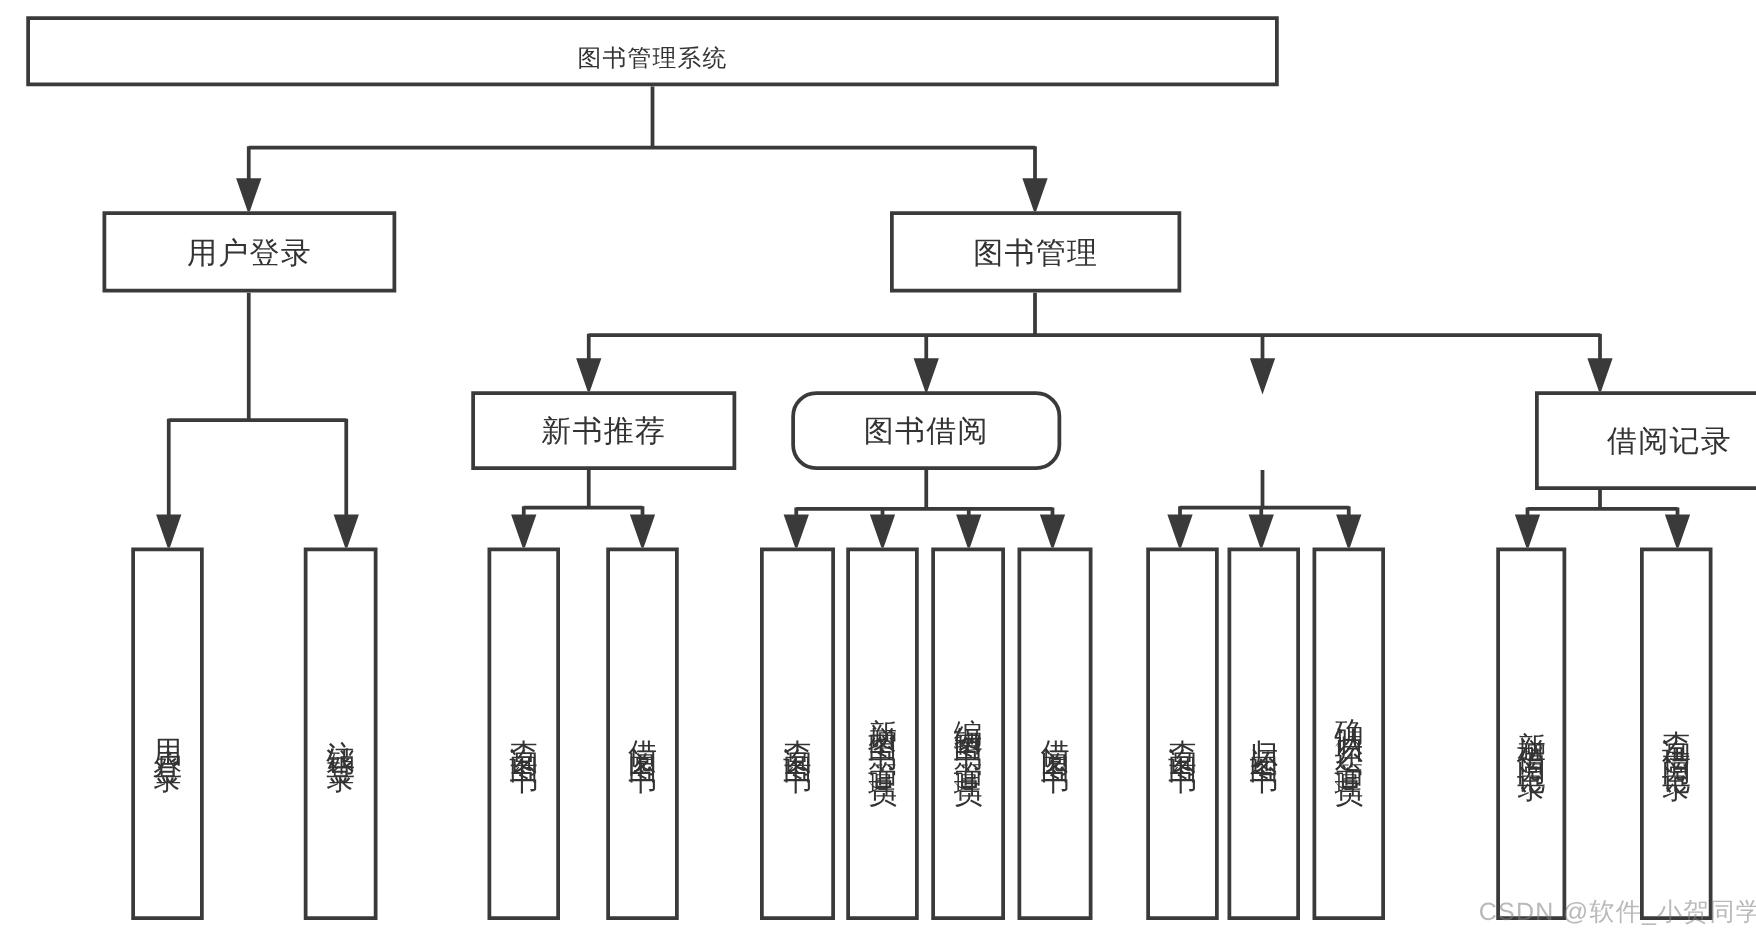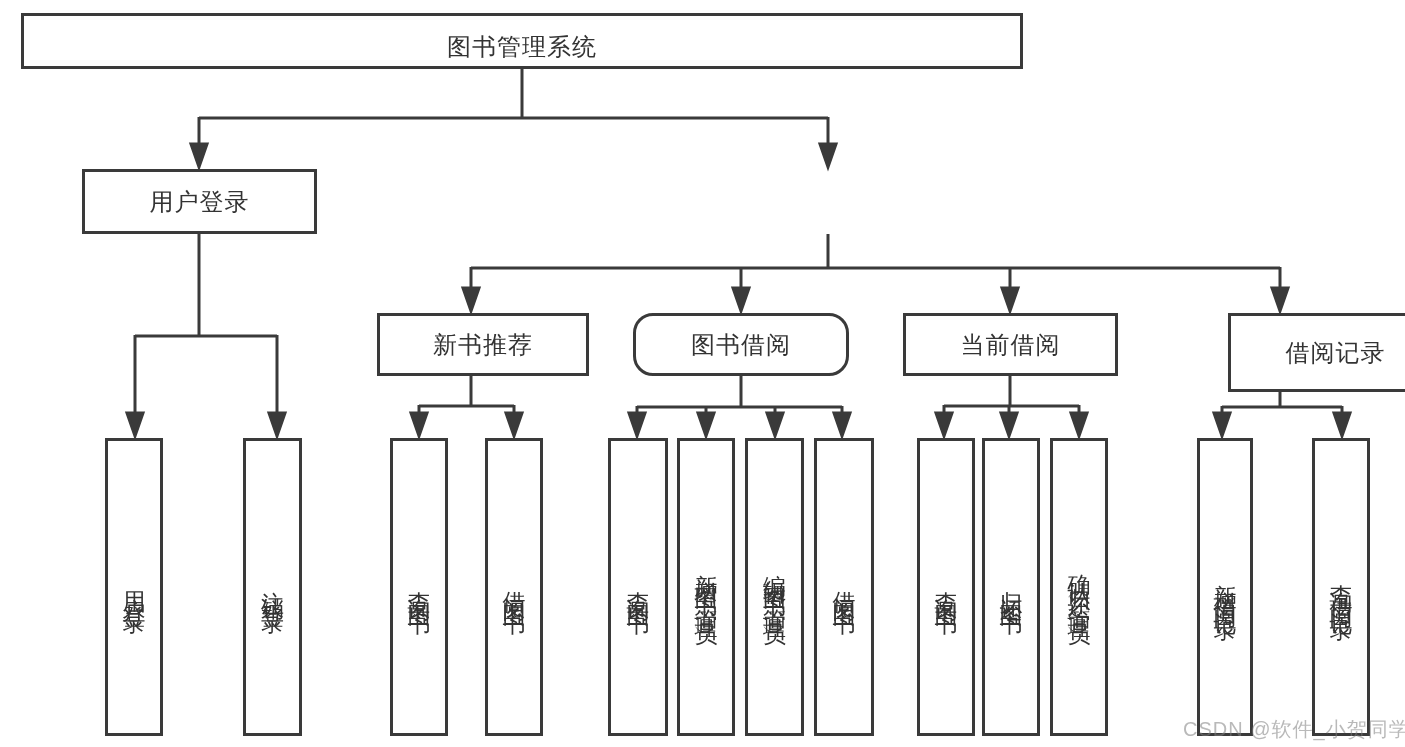--- a/index.html
+++ b/index.html
@@ -21,21 +21,21 @@
     align-items: center;
     justify-content: center;
     z-index: 2;
   }
   .h-label {
     font-size: 24px;
     color: #333333;
     letter-spacing: 1px;
     white-space: nowrap;
   }
-  .root .h-label { font-size: 24px; margin-top: 12px; }
+  .root .h-label { font-size: 19px; margin-top: 12px; }
   .v-label {
     writing-mode: vertical-rl;
     text-orientation: mixed;
     font-size: 23px;
     letter-spacing: 7px;
     color: #333333;
     line-height: 1;
   }
   #watermark {
     position: absolute;
@@ -103,29 +103,29 @@
     </g>
   </svg>
 
   <div class="node root" style="left:21px; top:13px; width:1002px; height:56px;">
     <span class="h-label">图书管理系统</span>
   </div>
 
   <div class="node" style="left:82px; top:169px; width:235px; height:65px;">
     <span class="h-label">用户登录</span>
   </div>
+  <div class="node" style="left:712px; top:169px; width:233px; height:65px;">
+    <span class="h-label">图书管理</span>
+  </div>
 
   <div class="node" style="left:377px; top:313px; width:212px; height:63px;">
     <span class="h-label">新书推荐</span>
   </div>
   <div class="node" style="left:633px; top:313px; width:216px; height:63px;border-radius:20px;">
     <span class="h-label">图书借阅</span>
-  </div>
-  <div class="node" style="left:903px; top:313px; width:215px; height:63px;">
-    <span class="h-label">当前借阅</span>
   </div>
   <div class="node" style="left:1228px; top:313px; width:215px; height:79px;">
     <span class="h-label">借阅记录</span>
   </div>
 
   <div class="node" style="left:105px; top:438px; width:58px; height:298px;">
     <span class="v-label">用户登录</span>
   </div>
   <div class="node" style="left:243px; top:438px; width:59px; height:298px;">
     <span class="v-label">注销登录</span>

